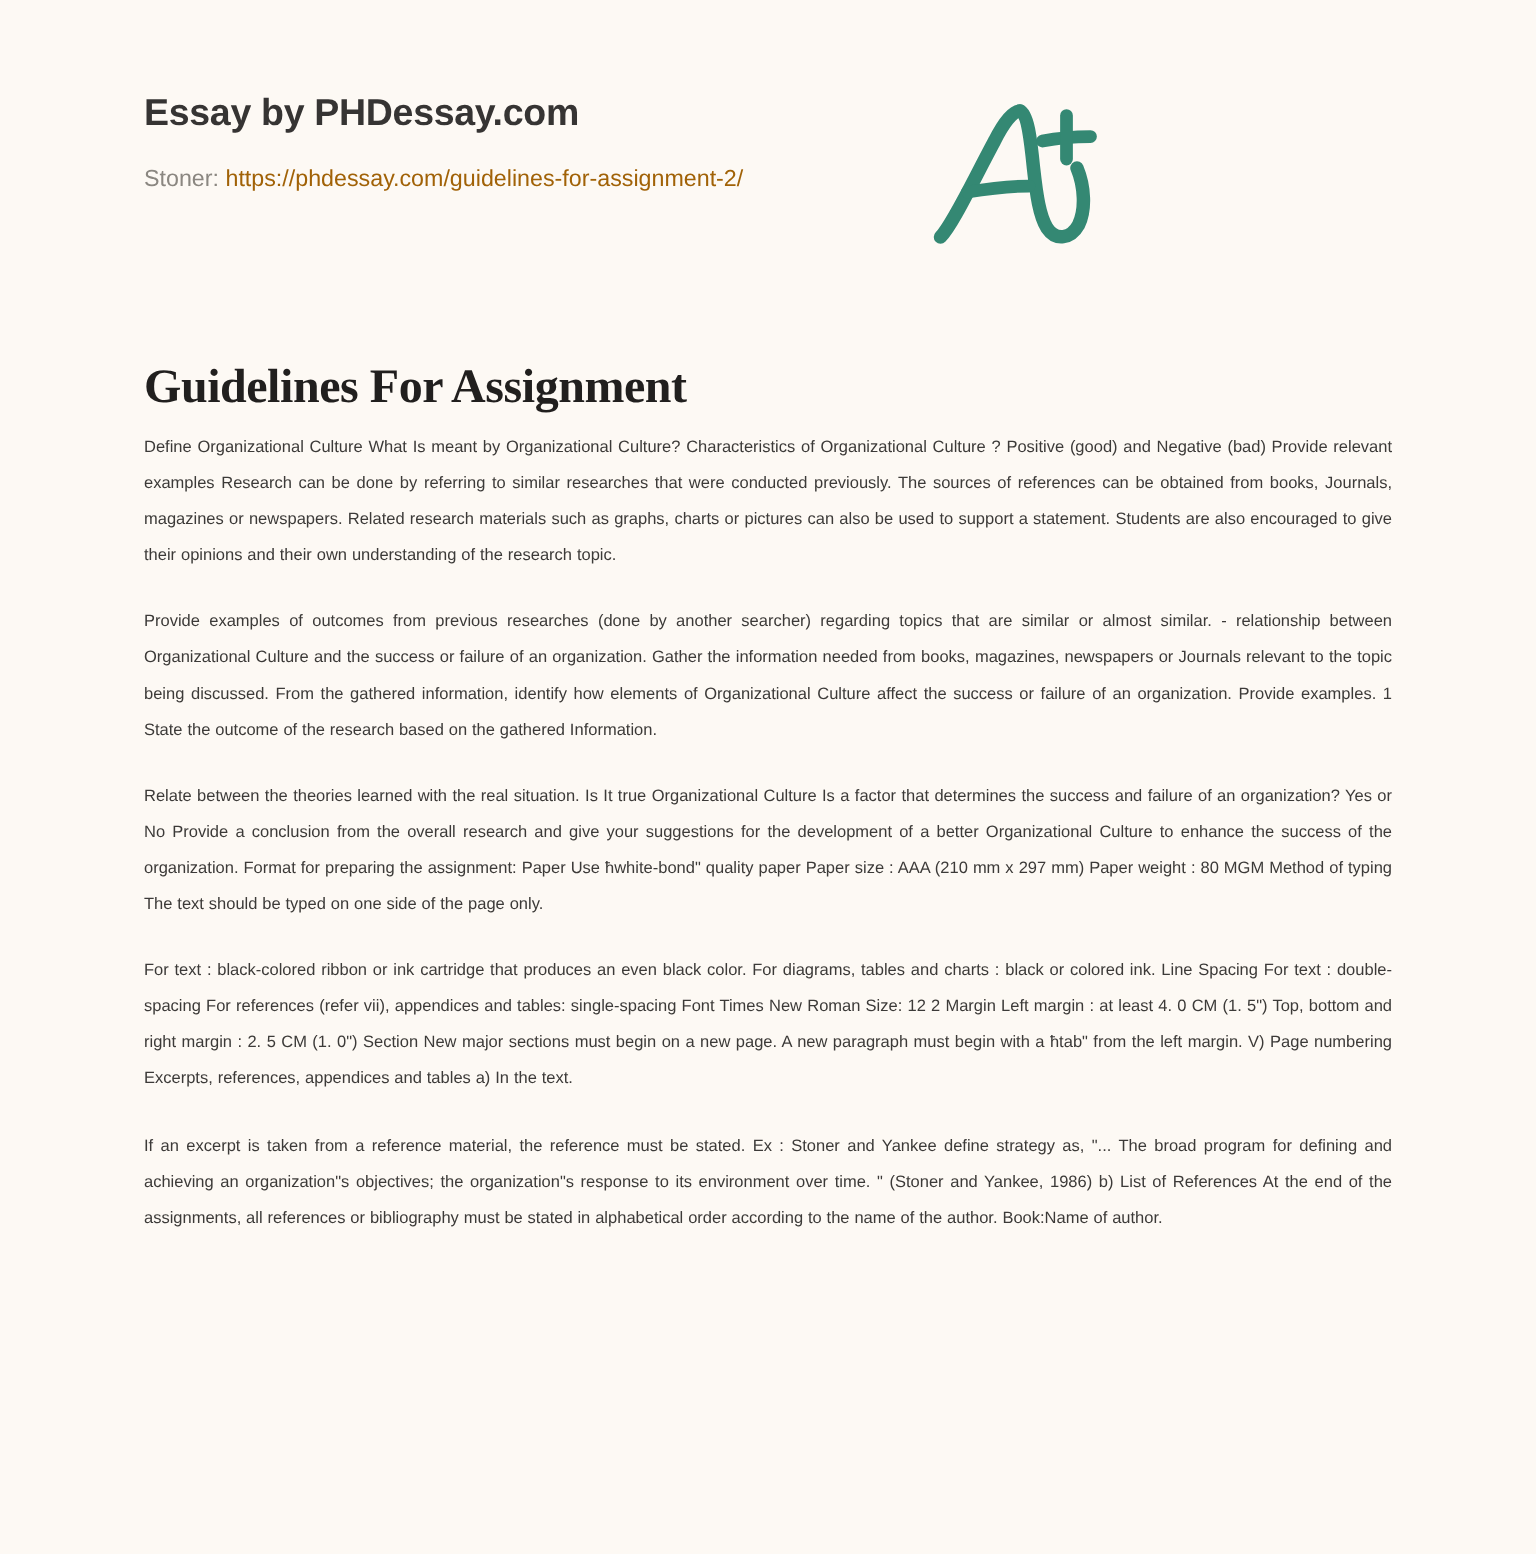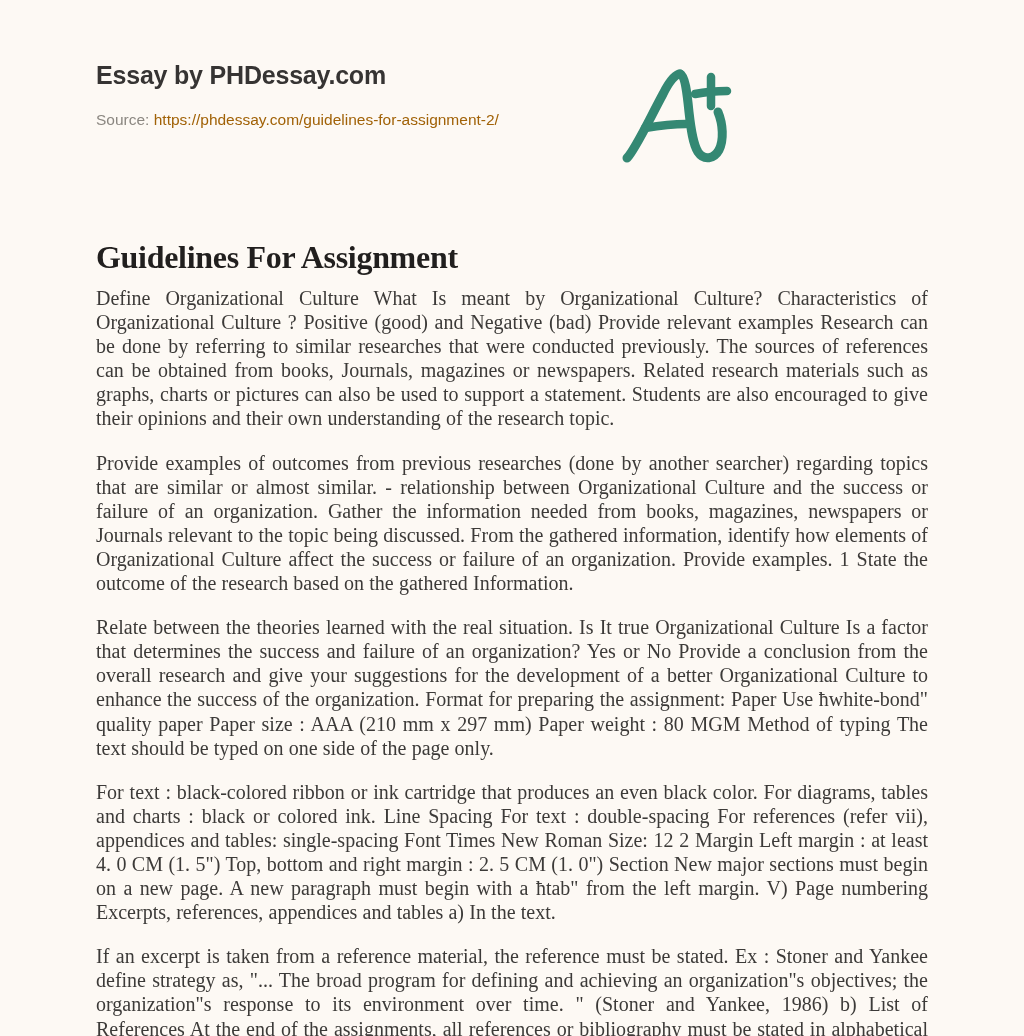--- a/index.html
+++ b/index.html
@@ -85,41 +85,41 @@
 
   
   .article {
     position: absolute;
     left: 96px;
     top: 286px;
     width: 832px;
   }
   .article p {
     margin: 0 0 20px 0;
-    font-family: Liberation Serif, serif;
+    font-family: Liberation Sans, sans-serif;
     font-stretch: condensed;
-    font-size: 20px;
+    font-size: 11px;
     line-height: 24.1px;
     text-align: justify;
     color: #3c3a38;
     word-spacing: 0.2px;
   }
   .article p:last-child {
     margin-bottom: 12px;
   }
 </style>
 </head>
 <body>
 
 <div class="page">
 
   <div class="header">
     <div class="brand-line">Essay by PHDessay.com</div>
     <div class="source-line">
-      <span class="source-label">Source:</span>
+      <span class="source-label">Stoner:</span>
       <a class="source-url" href="#">https://phdessay.com/guidelines-for-assignment-2/</a>
     </div>
   </div>
 
   <div class="logo">
     <svg viewBox="0 0 120 112" xmlns="http://www.w3.org/2000/svg">
       <g fill="none" stroke="#348873" stroke-linecap="round" stroke-linejoin="round">
 
         <path d="M8 96 C 16 88, 30 58, 44 32 C 50 20, 56 12, 61 12" stroke-width="9"></path>
 

